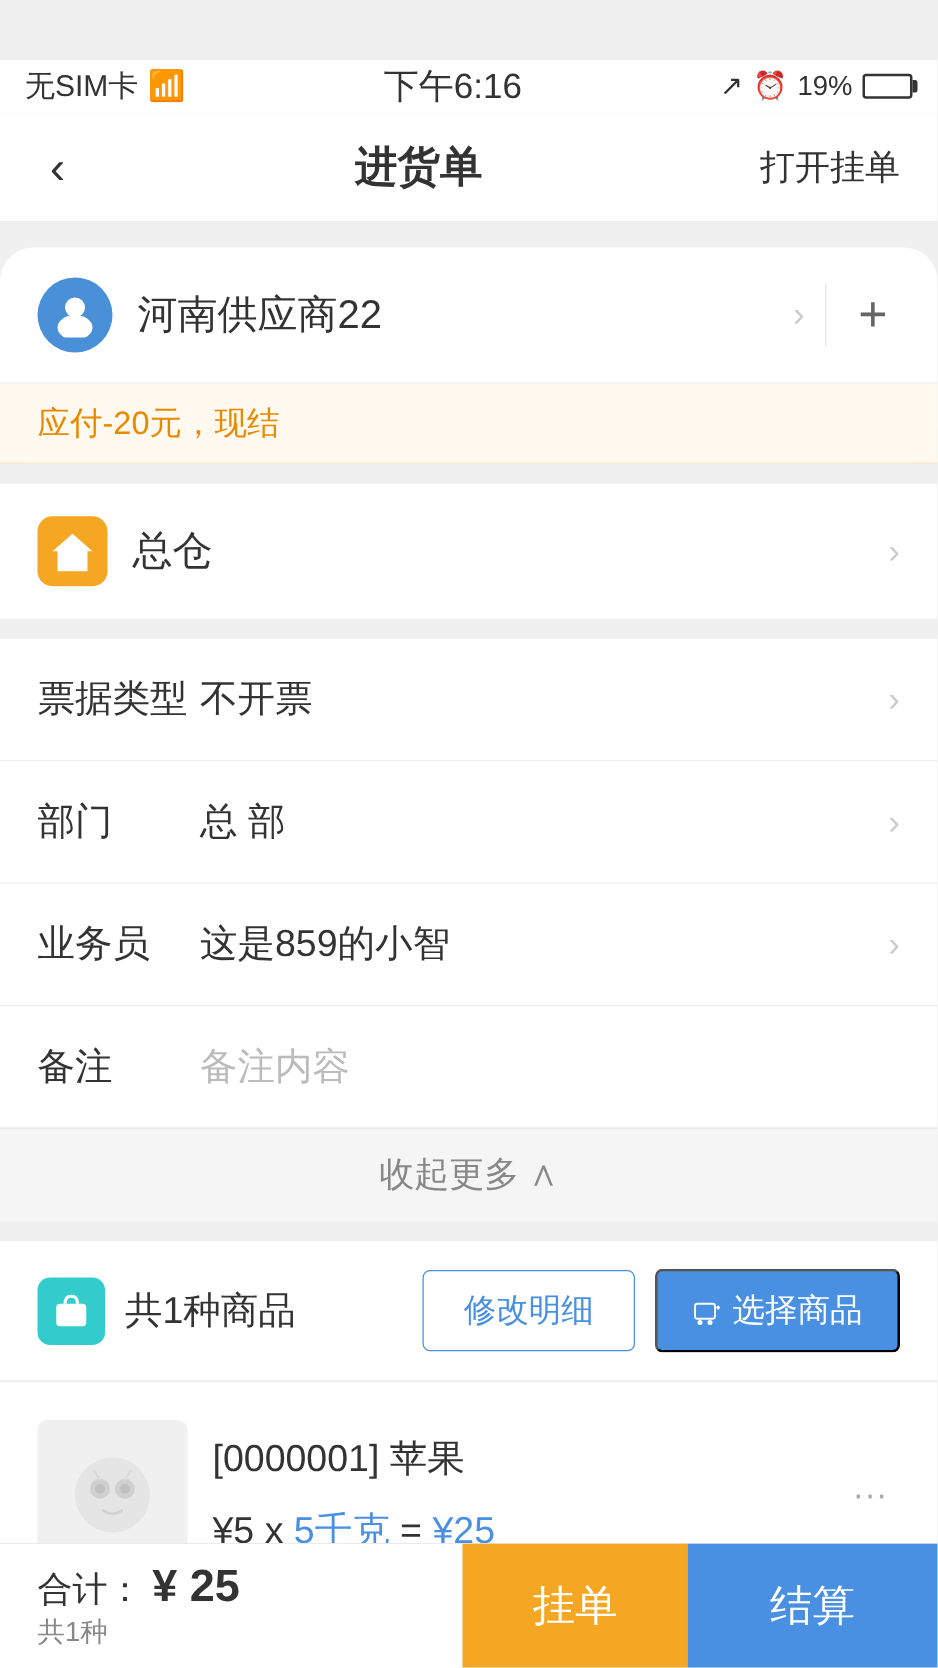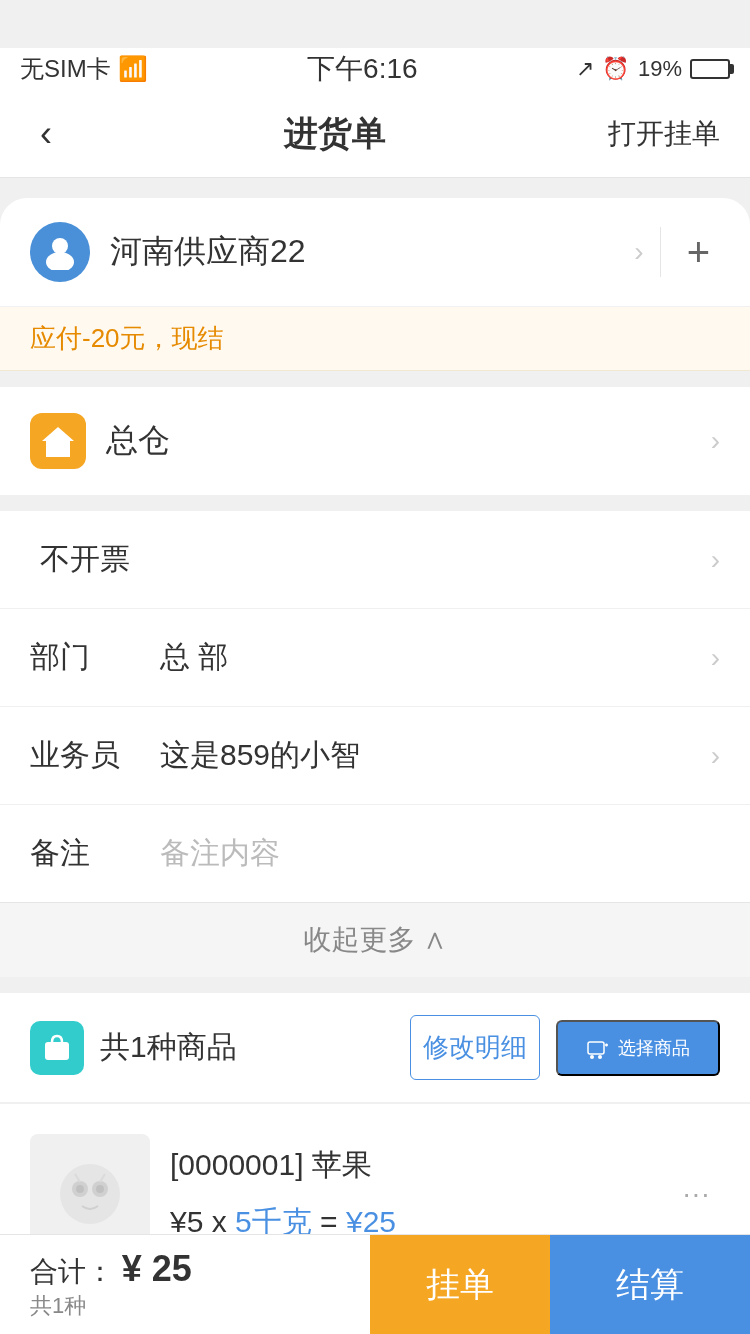--- a/index.html
+++ b/index.html
@@ -225,31 +225,31 @@
     }
     .product-count-label {
       flex: 1;
       font-size: 30px;
       color: #333;
     }
     .btn-outline {
       border: 1.5px solid #4a90e2;
       color: #4a90e2;
       background: #fff;
-      padding: 14px 12px;
+      padding: 14px 32px;
       border-radius: 6px;
       font-size: 26px;
       cursor: pointer;
     }
     .btn-primary {
       background: #4a90e2;
       color: #fff;
       padding: 14px 28px;
       border-radius: 6px;
-      font-size: 18px;
+      font-size: 26px;
       cursor: pointer;
       display: flex;
       align-items: center;
       gap: 8px;
     }
 
     
     .product-item {
       background: #fff;
       margin-top: 2px;
@@ -384,20 +384,21 @@
       <svg width="36" height="36" viewBox="0 0 36 36">
         <polygon points="18,4 34,18 30,18 30,34 6,34 6,18 2,18" fill="white"></polygon>
       </svg>
     </div>
     <span class="warehouse-label">总仓</span>
     <span class="chevron">›</span>
   </div>
 
   <div class="form-section">
     <div class="form-row">
+      <span class="form-label">票据类型</span>
       <span class="form-value">不开票</span>
       <span class="chevron">›</span>
     </div>
     <div class="form-row">
       <span class="form-label">部门</span>
       <span class="form-value">总 部</span>
       <span class="chevron">›</span>
     </div>
     <div class="form-row">
       <span class="form-label">业务员</span>

